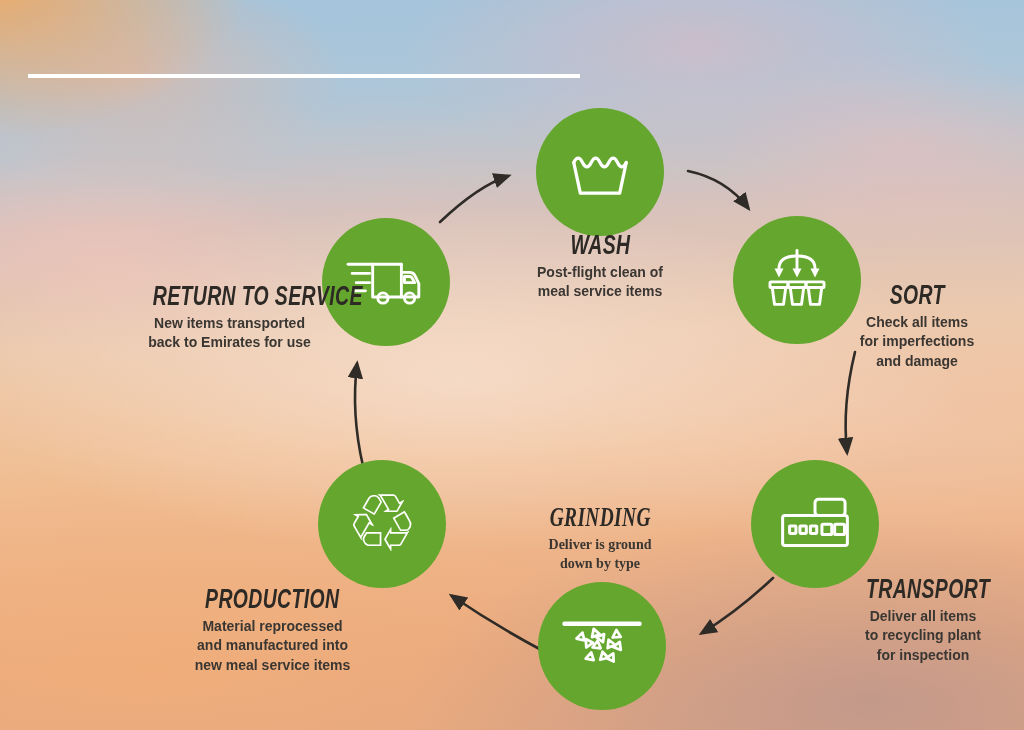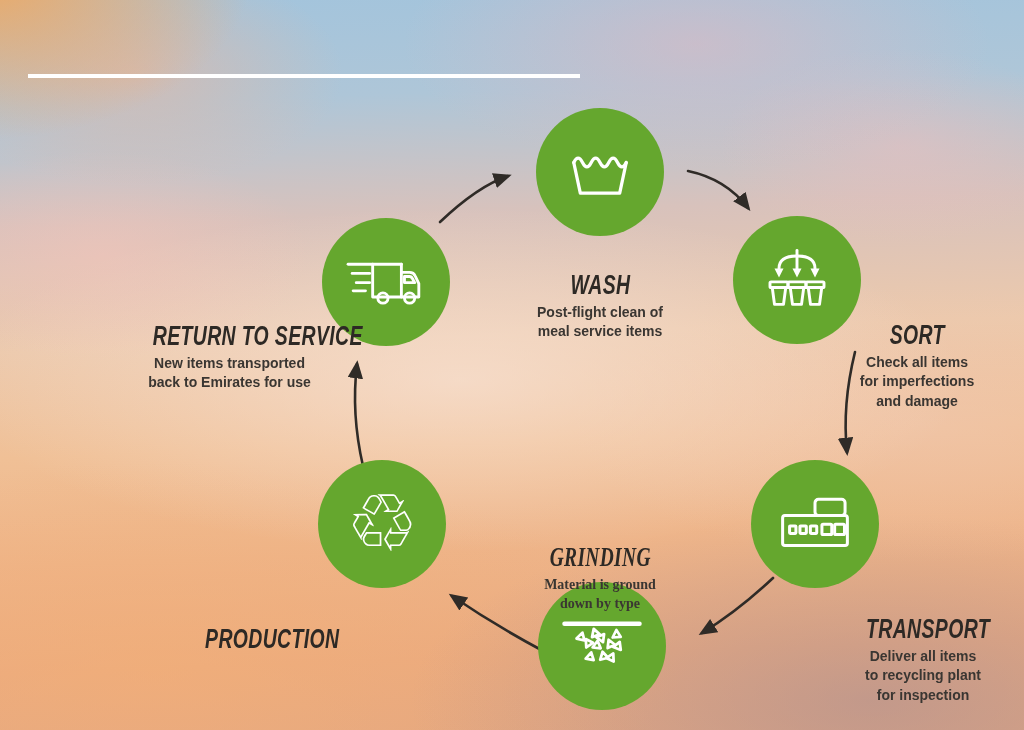--- a/index.html
+++ b/index.html
@@ -23,21 +23,21 @@
     font-size:47px; font-weight:bold; font-style:italic; color:#ffffff;
     display:inline-block; transform:scaleX(0.72); transform-origin:left center;
     letter-spacing:1px; white-space:nowrap;
   }
   .title-underline { position:absolute; left:28px; top:74px; width:552px; height:4px; background:#ffffff; }
   .arrows { position:absolute; left:0; top:0; }
   .stage-circle {
     position:absolute; width:128px; height:128px; border-radius:50%;
     background:#65a72e; display:flex; align-items:center; justify-content:center;
   }
-  .stage-text { position:absolute; text-align:center;margin-top:40px; }
+  .stage-text { position:absolute; text-align:center; }
   .stage-label {
     font-weight:bold; font-style:italic; color:#2d2925; font-size:27px;
     display:inline-block; transform:scaleX(0.72); letter-spacing:0.5px; white-space:nowrap;
   }
   .stage-desc {
     font-weight:bold; font-size:14px; color:#3a3632; line-height:1.38;
     white-space:pre-line; margin-top:2px;
   }
   .recycle-glyph { font-size:80px; line-height:1; color:#ffffff; font-family:"DejaVu Sans", sans-serif; }
 </style>
@@ -138,29 +138,32 @@
         <path d="M3.5 0 L7 5.5 L0.5 6 Z" transform="translate(34,17) rotate(-20)"></path>
         <path d="M3.5 0 L7 5.5 L0.5 6 Z" transform="translate(43,16) rotate(25)"></path>
         <path d="M3.5 0 L7 5.5 L0.5 6 Z" transform="translate(20,25) rotate(15)"></path>
         <path d="M3.5 0 L7 5.5 L0.5 6 Z" transform="translate(29,26) rotate(-10)"></path>
         <path d="M3.5 0 L7 5.5 L0.5 6 Z" transform="translate(38,25) rotate(30)"></path>
       </g>
     </svg>
   </div>
   <div class="stage-text" style="left:495px; top:502px; width:210px;font-family:Liberation Serif, serif;">
     <span class="stage-label">GRINDING</span>
-    <div class="stage-desc">Material is ground
+    <div class="stage-desc">Deliver is ground
 down by type</div>
   </div>
 
   <div class="stage-circle" style="left:318px; top:460px;">
     <span class="recycle-glyph">♲</span>
   </div>
   <div class="stage-text" style="left:155px; top:584px; width:235px;">
     <span class="stage-label">PRODUCTION</span>
+    <div class="stage-desc">Material reprocessed
+and manufactured into
+new meal service items</div>
   </div>
 
   <div class="stage-circle" style="left:322px; top:218px;">
     <svg viewBox="0 0 78 50" width="80">
       <g stroke="#fff" stroke-width="2.8" fill="none" stroke-linecap="round" stroke-linejoin="round">
         <path d="M2 8 H54"></path>
         <path d="M6 17 H23"></path>
         <path d="M10 26 H23"></path>
         <path d="M7 34 H19"></path>
         <path d="M26 8 V40 H54 V8"></path>

